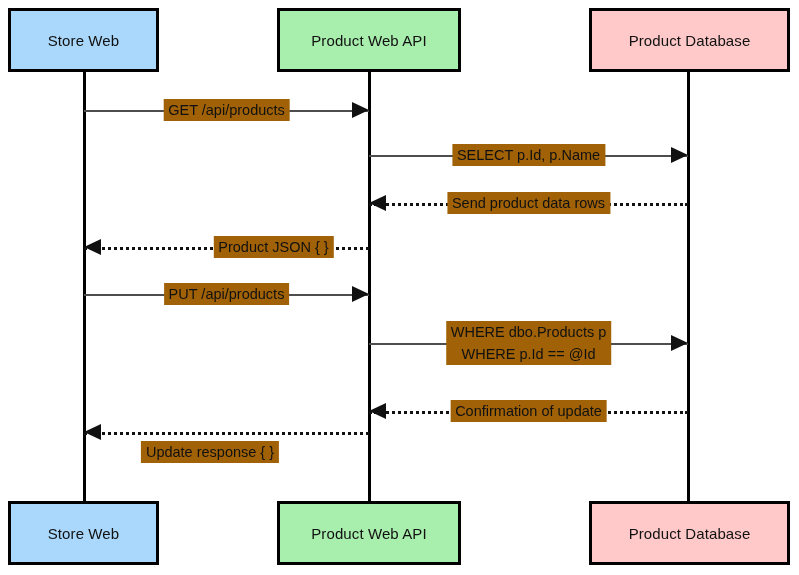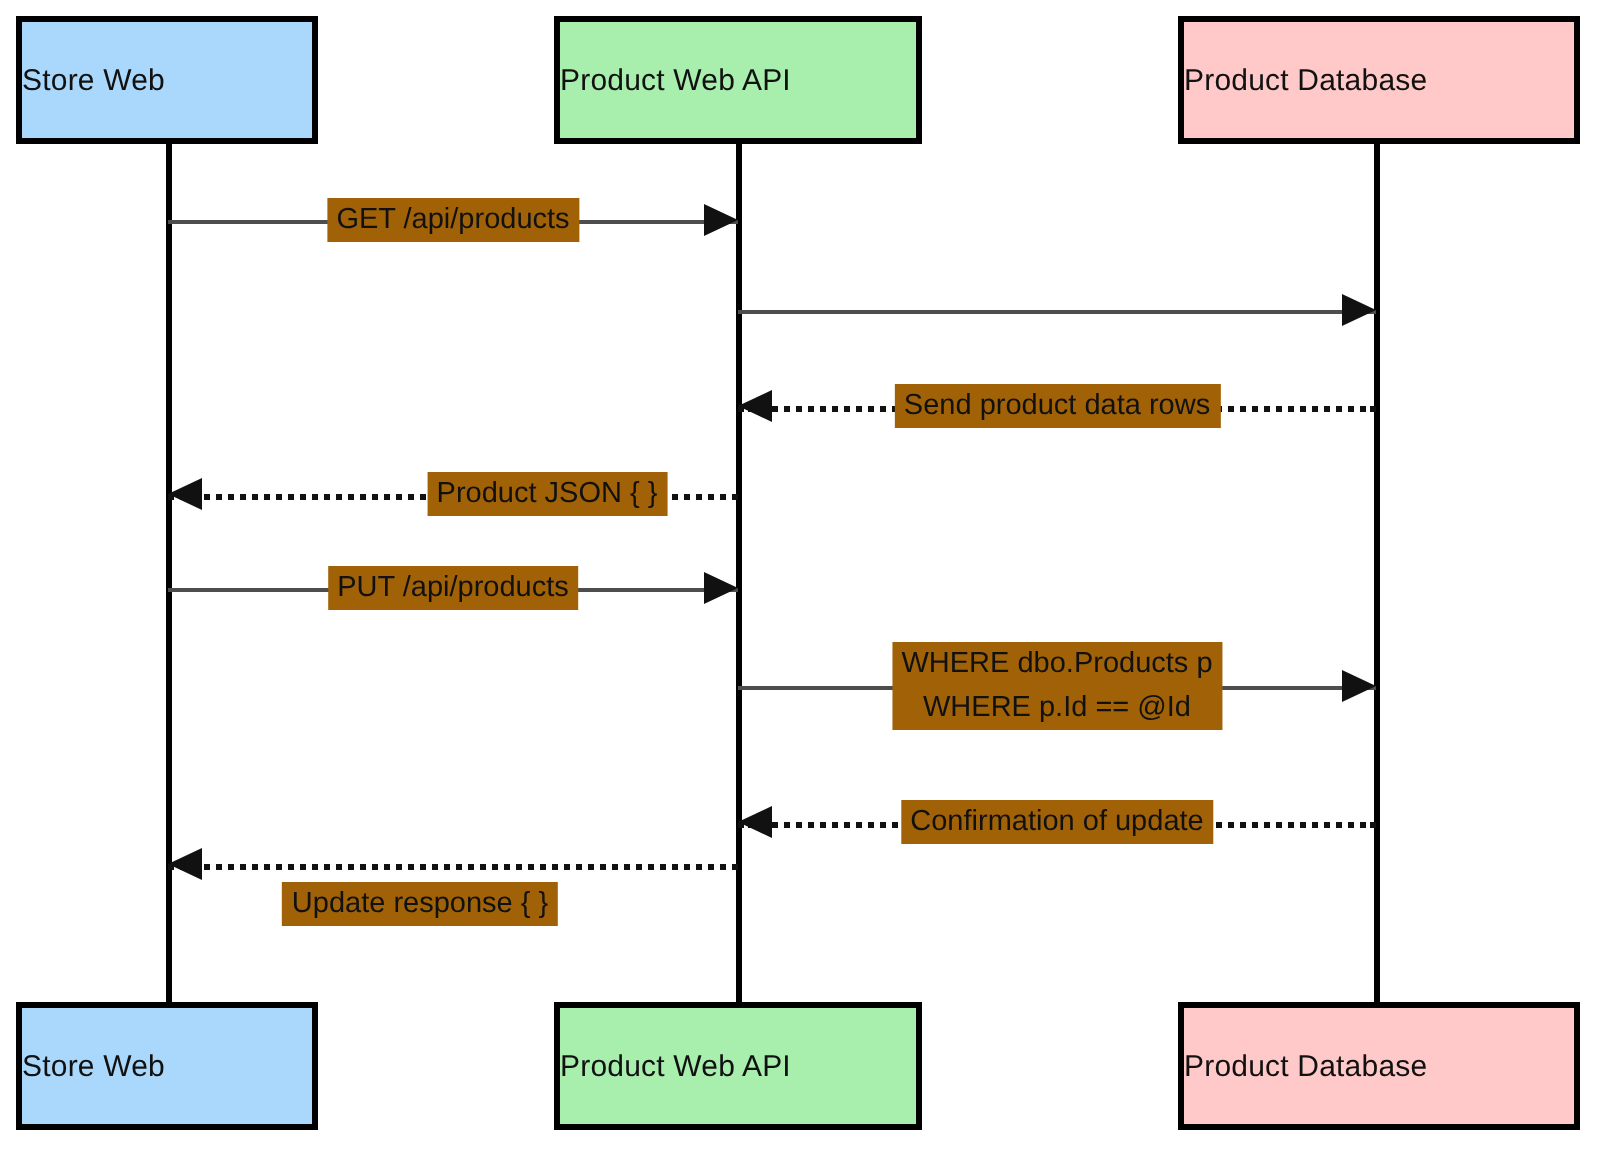--- a/index.html
+++ b/index.html
@@ -17,21 +17,21 @@
     height: 575px;
     background: #ffffff;
     overflow: hidden;
   }
   .participant-box {
     position: absolute;
     box-sizing: border-box;
     border: 3px solid #000000;
     display: flex;
     align-items: center;
-    justify-content: flex-start;
+    justify-content: center;
     font-size: 15px;
     color: #111111;
     letter-spacing: .1px;
   }
   .lifeline {
     position: absolute;
     width: 3px;
     background: #000000;
   }
   .msg {
@@ -99,20 +99,21 @@
       <div class="msg-line" style="width: 285px;"></div>
       <div class="arrowhead right" style="left: 268px;"></div>
       <div class="msg-label" style="left: 142.5px; top: 0px;">
         <span class="line">GET /api/products</span>
       </div>
     </div>
     <div class="msg" style="left: 369px; top: 155px; width: 319px;">
       <div class="msg-line" style="width: 319px;"></div>
       <div class="arrowhead right" style="left: 302px;"></div>
       <div class="msg-label" style="left: 159.5px; top: 0px;">
+        <span class="line">SELECT p.Id, p.Name</span>
       </div>
     </div>
     <div class="msg" style="left: 369px; top: 203px; width: 319px;">
       <div class="msg-line dotted" style="width: 319px;"></div>
       <div class="arrowhead left" style="left: 0px;"></div>
       <div class="msg-label" style="left: 159.5px; top: 0px;">
         <span class="line">Send product data rows</span>
       </div>
     </div>
     <div class="msg" style="left: 84px; top: 247px; width: 285px;">

